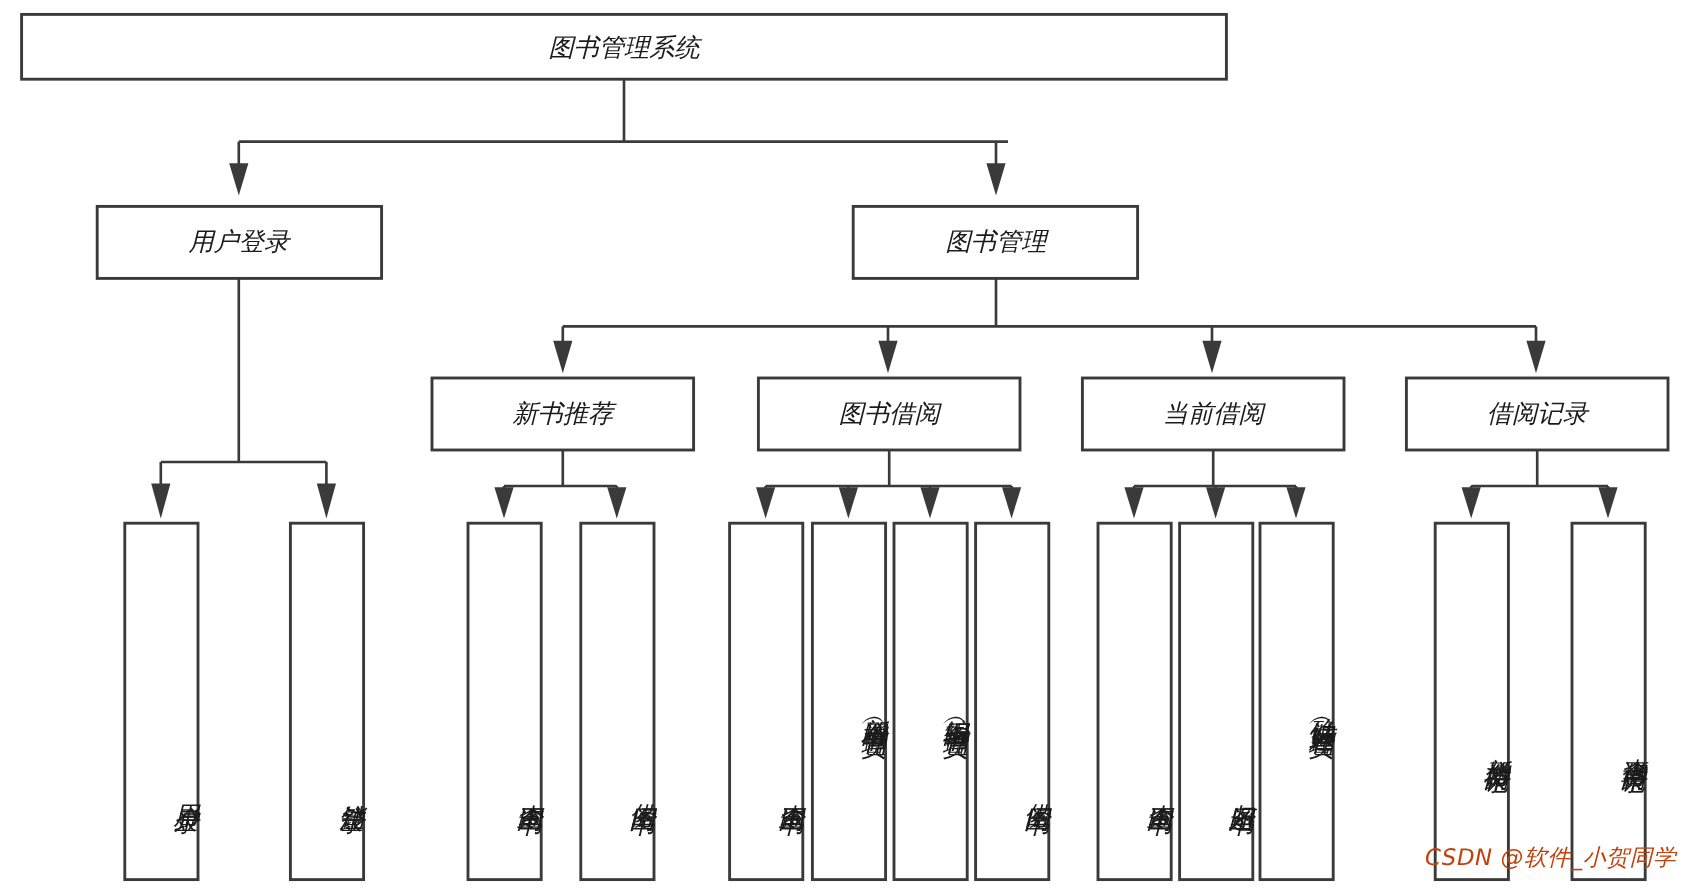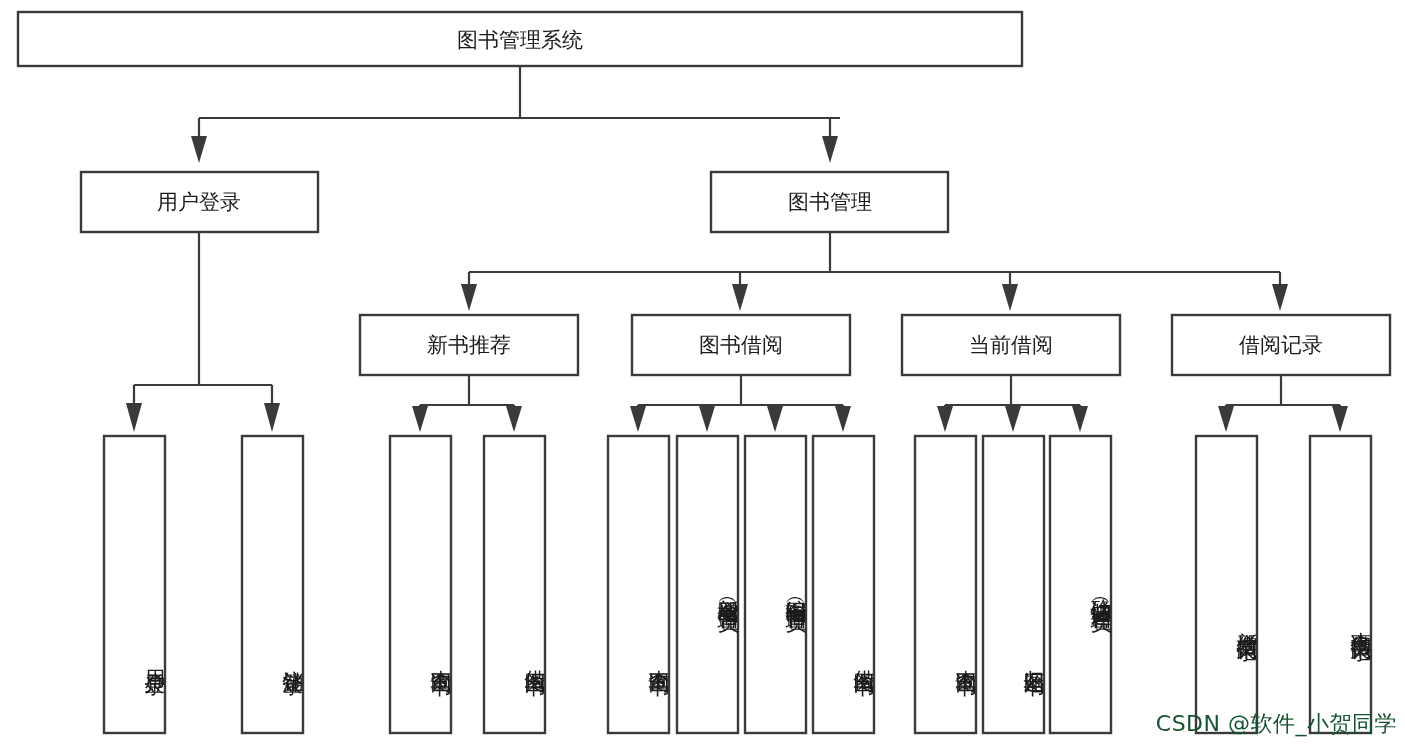--- a/index.html
+++ b/index.html
@@ -12,20 +12,21 @@
     width: 1405px;
     height: 747px;
     overflow: hidden;
     font-family: "DejaVu Sans", "Liberation Sans", sans-serif;
   }
   #diagram-root {
     position: relative;
     width: 1405px;
     height: 747px;
     background: #ffffff;
+    font-style: italic;
   }
   svg.diagram-canvas {
     position: absolute;
     left: 0;
     top: 0;
     width: 1405px;
     height: 747px;
     display: block;
   }
   .node-box {
@@ -60,23 +61,23 @@
     color: #1b1b1b;
     font-size: 21px;
     line-height: 1;
     font-family: "DejaVu Sans", "Liberation Sans", sans-serif;
     pointer-events: none;
     white-space: nowrap;
   }
   .watermark {
     position: absolute;
     right: 8px;
-    bottom: 8px;
-    color: #14532d;
-    font-size: 22px;
+    bottom: 19px;
+    color: #c2410c;
+    font-size: 19px;
     font-family: "DejaVu Sans", "Liberation Sans", sans-serif;
     letter-spacing: 0.5px;
     user-select: none;
   }
 </style>
 </head>
 <body>
 
 <div id="diagram-root">
 

